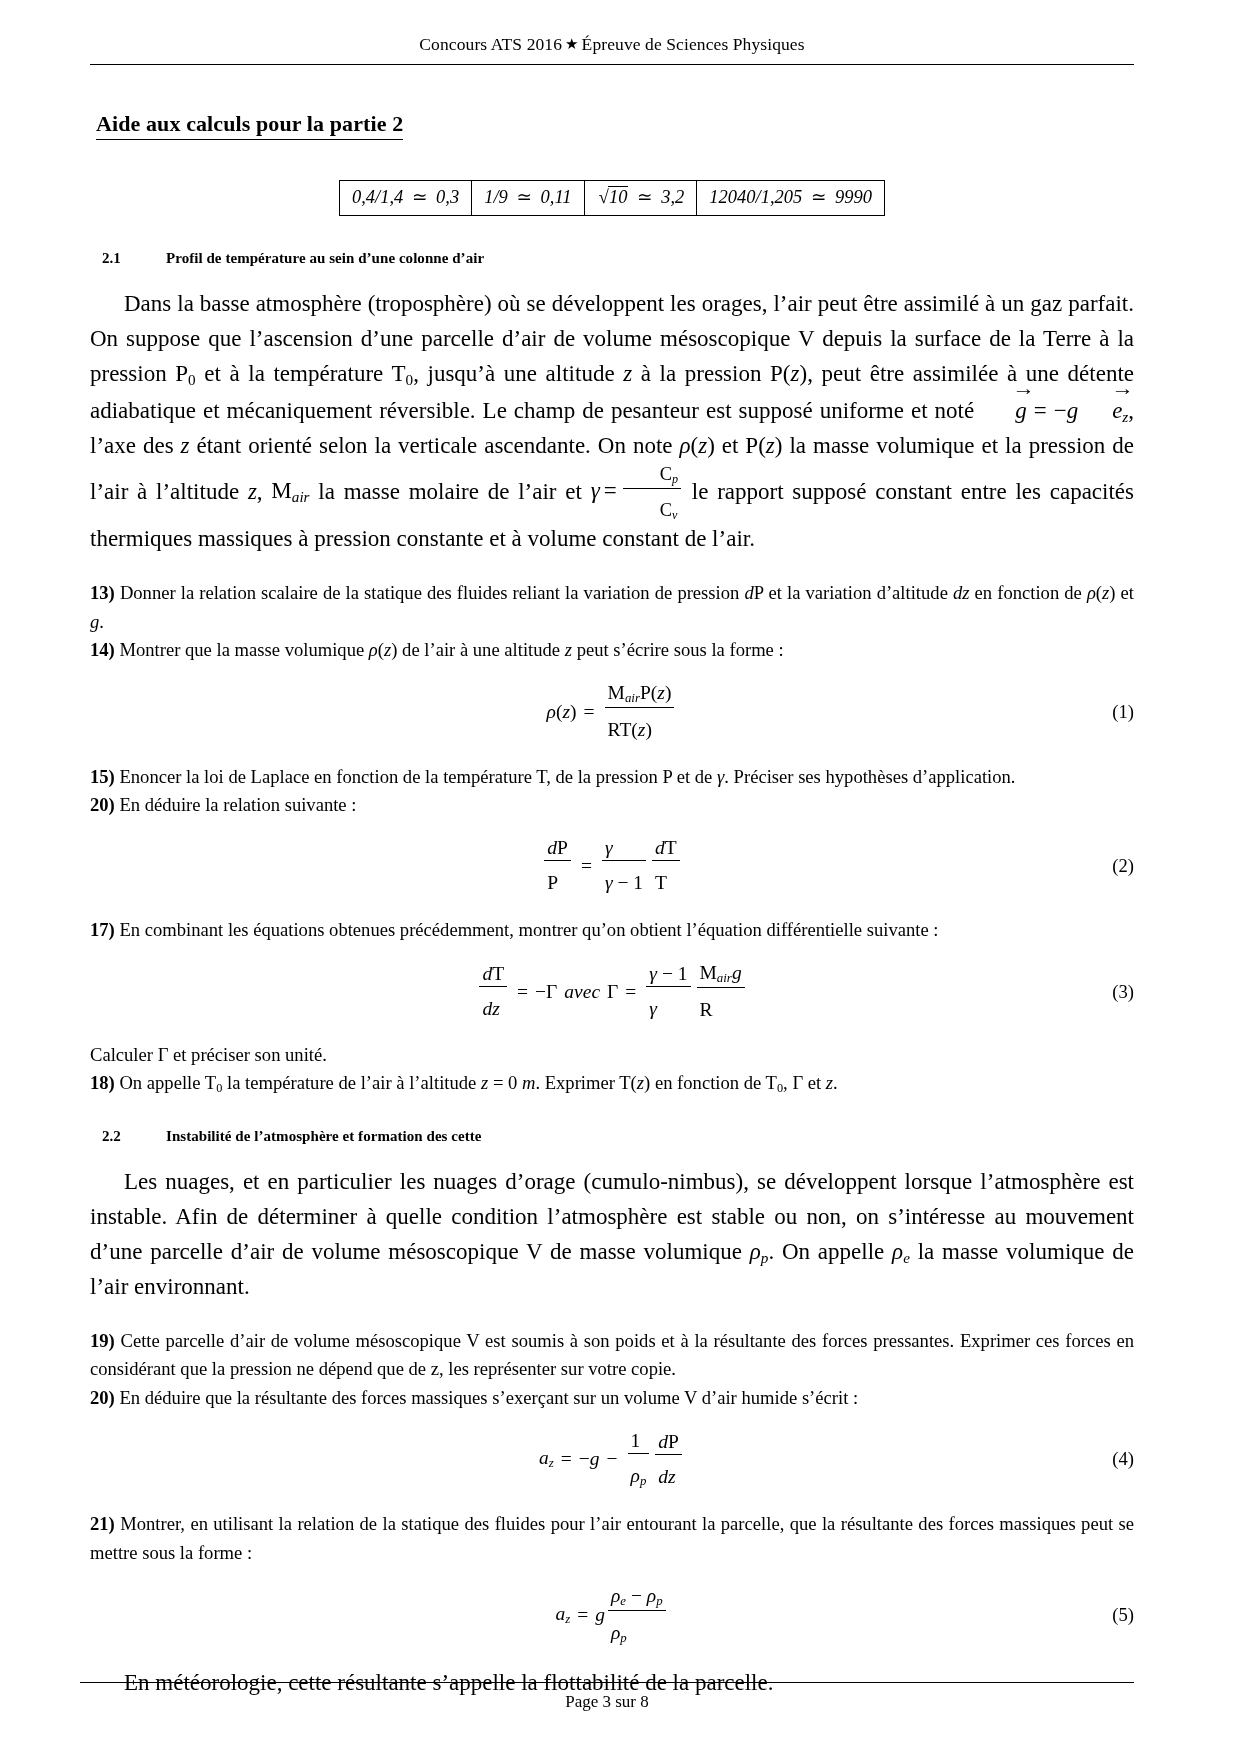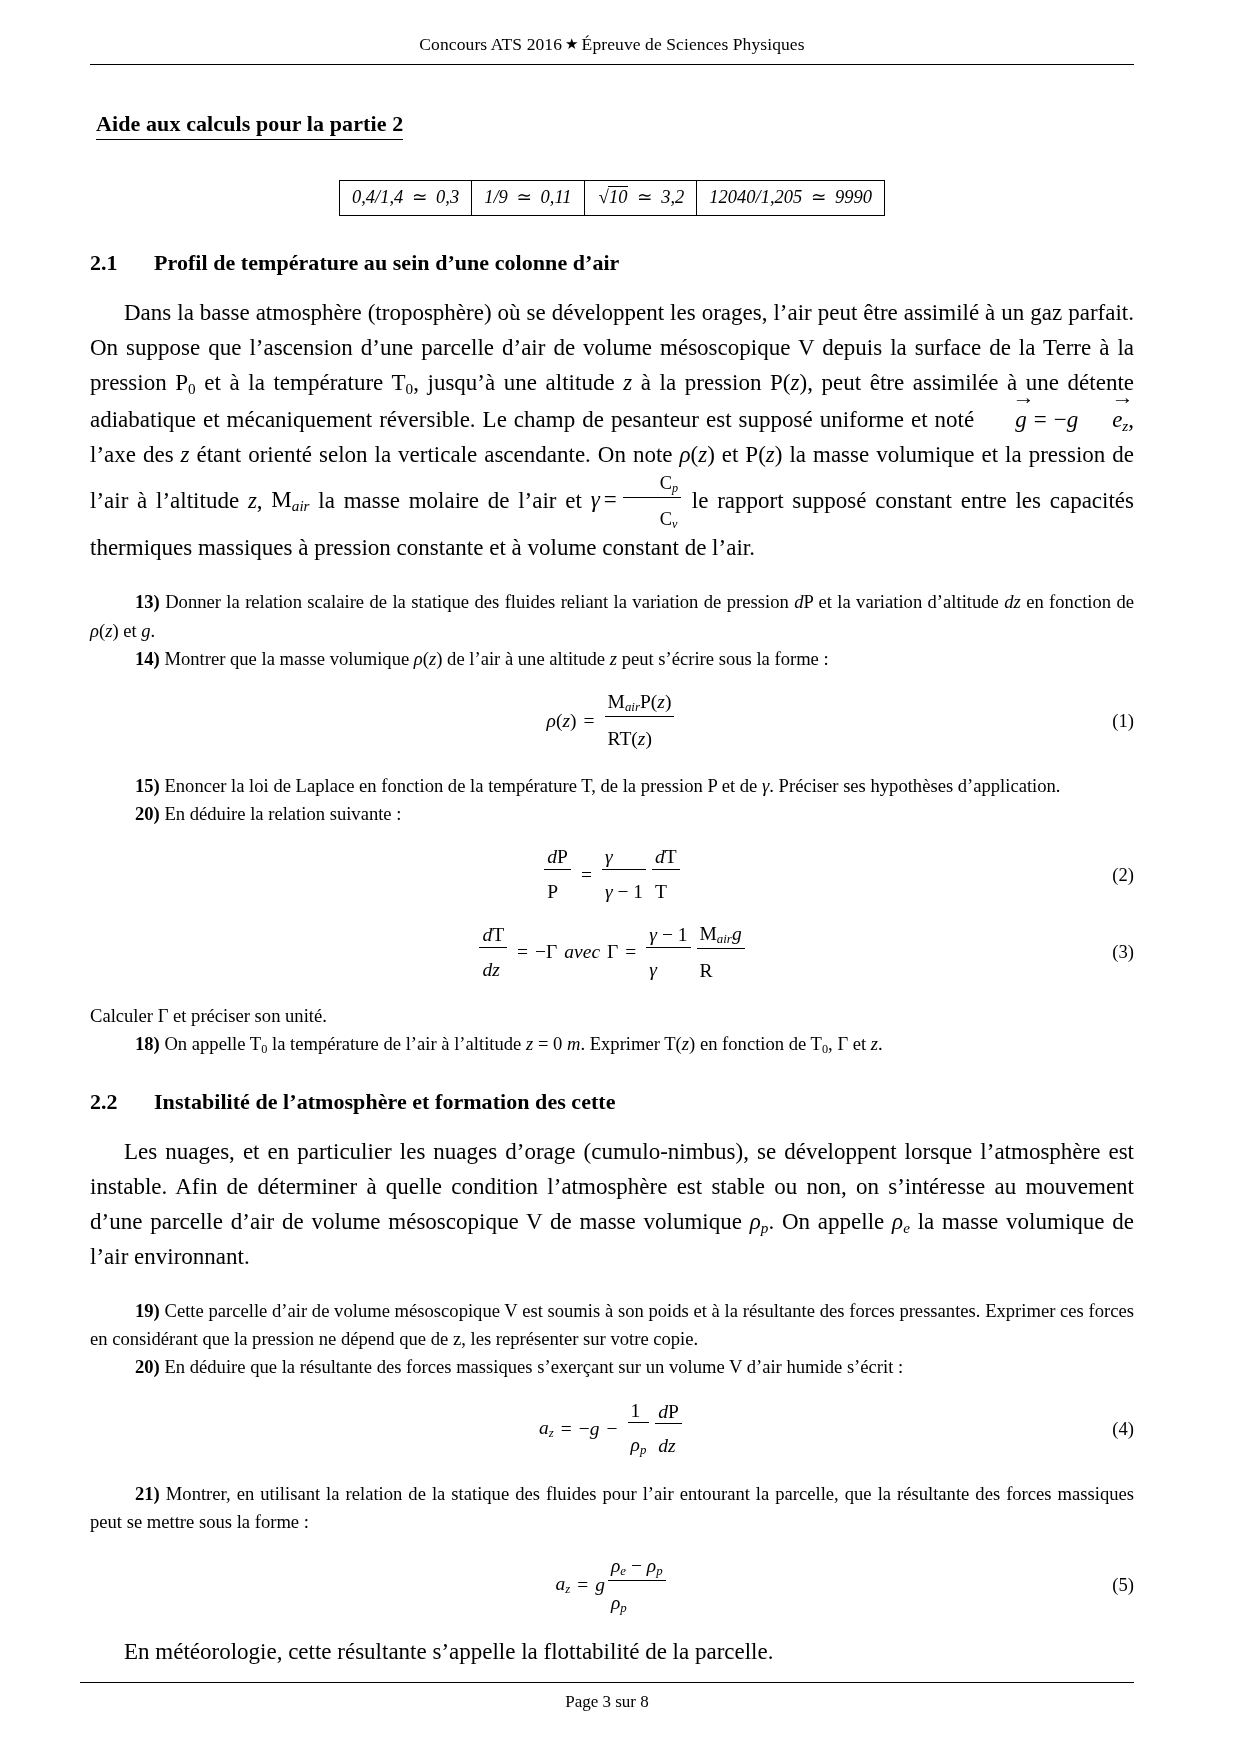--- a/index.html
+++ b/index.html
@@ -41,23 +41,23 @@
     font-weight: bold;
     margin: 0 0 22px 0;
     padding: 0 0 2px 0;
     display: inline-block;
     border-bottom: 1.4px solid #000;
     letter-spacing: .1px;
   }
   .aide-wrap { margin-left: 6px; }
 
   h3.sec {
-    font-size: 22px;
+    font-size: 15px;
     font-weight: bold;
-    margin: 30px 0 20px 0;
+    margin: 30px 0 20px 12px;
     letter-spacing: .05px;
   }
   h3.sec .num { display: inline-block; width: 64px; }
 
   
   .aidetable-wrap {
     display: flex;
     justify-content: center;
     margin: 18px 0 34px 0;
     font-style: italic;
@@ -82,21 +82,21 @@
     text-indent: 34px;
   }
   p.q {
     font-size: 18.6px;
     line-height: 1.52;
     text-align: justify;
     margin: 0;
     text-indent: 0;
   }
   p.q.gap { margin-top: 22px; }
-  .qn { font-weight: bold; margin-left: 45px; }
+  .qn { font-weight: bold; }
 
   
   .math { font-family: "Liberation Serif", "DejaVu Serif", serif; }
   i.v { font-style: italic; }
   .up { font-style: normal; }
   sub.s { font-size: 0.66em; vertical-align: -0.27em; }
   sub.si { font-size: 0.66em; vertical-align: -0.27em; font-style: italic; }
 
   .eqrow {
     position: relative;
@@ -256,20 +256,21 @@
         <span class="deno"><i class="v">γ</i> <span>−</span> <span>1</span></span>
       </span>
       <span class="frac">
         <span class="nume"><i class="v">d</i><span class="up">T</span></span>
         <span class="deno"><span class="up">T</span></span>
       </span>
     </div>
     <div class="eqnum">(2)</div>
   </div>
 
+  <p class="q gap"><span class="qn">17)</span><span> En combinant les équations obtenues précédemment, montrer qu’on obtient l’équation différentielle suivante :</span></p>
 
   <div class="eqrow">
     <div class="eqbody math">
       <span class="frac">
         <span class="nume"><i class="v">d</i><span class="up">T</span></span>
         <span class="deno"><i class="v">d</i><i class="v">z</i></span>
       </span>
       <span class="opsp">=</span>
       <span>−</span>
         <span class="up">Γ</span>

